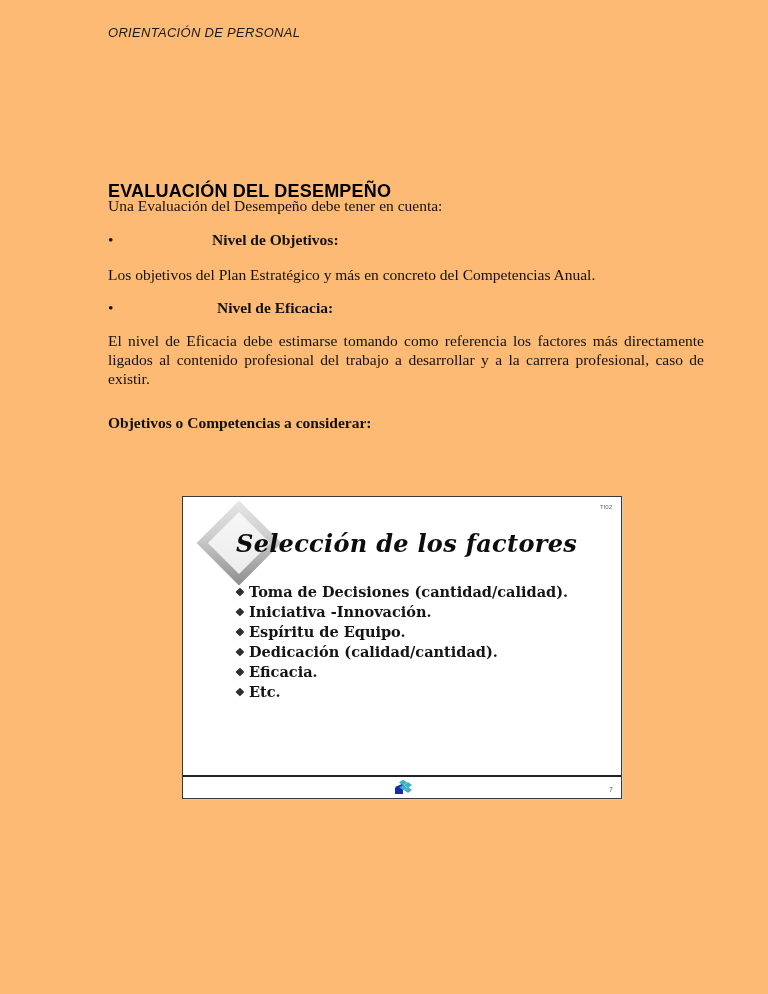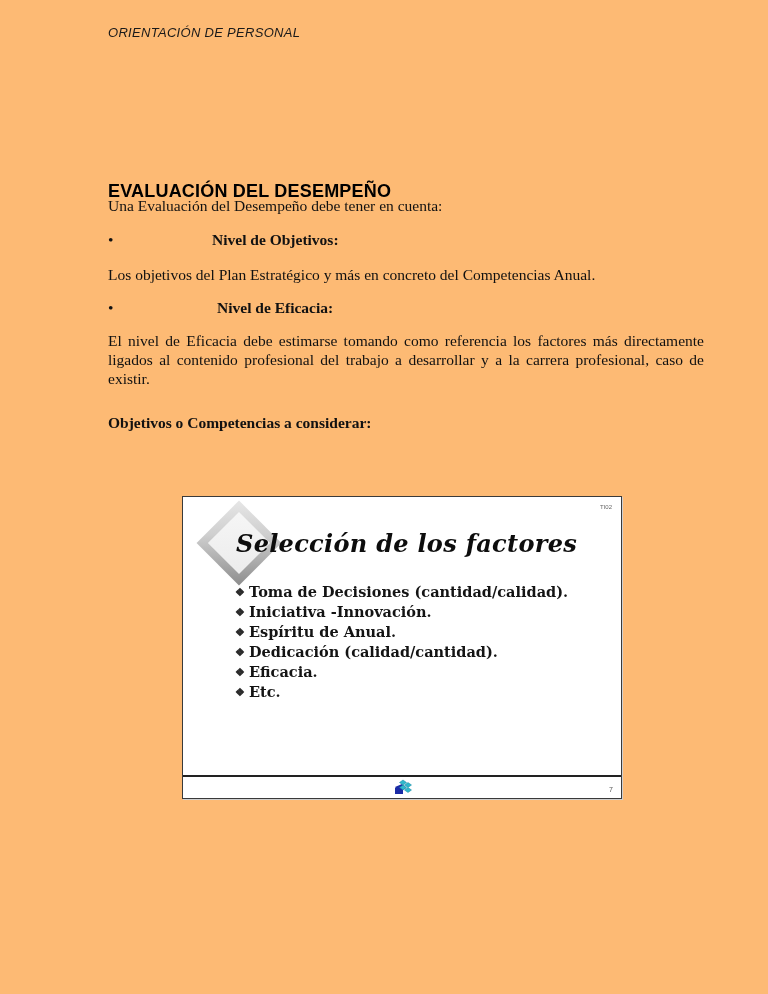--- a/index.html
+++ b/index.html
@@ -164,21 +164,21 @@
     <div class="slide-title">Selección de los factores</div>
 
     <ul class="slide-list">
       <li>
         <span class="dmark">❖</span><span>Toma de Decisiones (cantidad/calidad).</span>
       </li>
       <li>
         <span class="dmark">❖</span><span>Iniciativa -Innovación.</span>
       </li>
       <li>
-        <span class="dmark">❖</span><span>Espíritu de Anual.</span>
+        <span class="dmark">❖</span><span>Espíritu de Equipo.</span>
       </li>
       <li>
         <span class="dmark">❖</span><span>Dedicación (calidad/cantidad).</span>
       </li>
       <li>
         <span class="dmark">❖</span><span>Eficacia.</span>
       </li>
       <li>
         <span class="dmark">❖</span><span>Etc.</span>
       </li>

